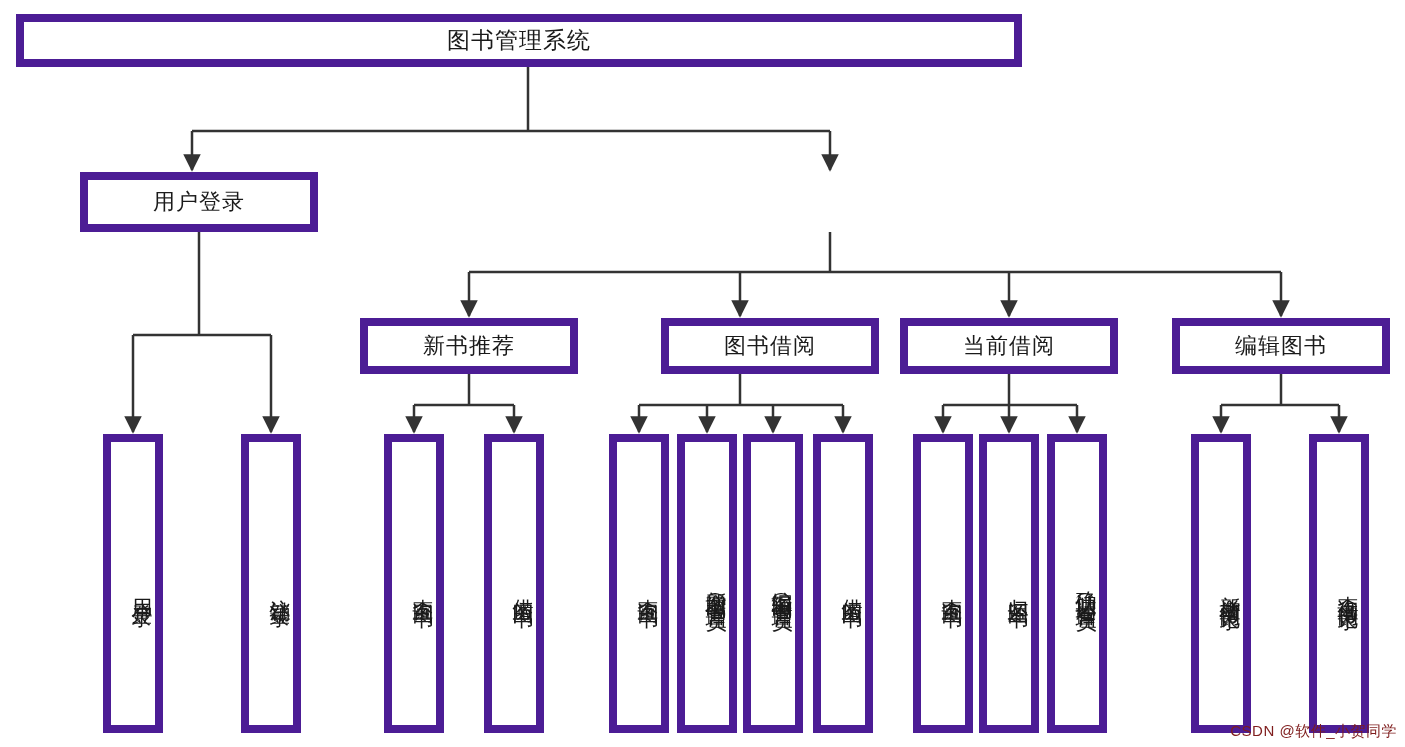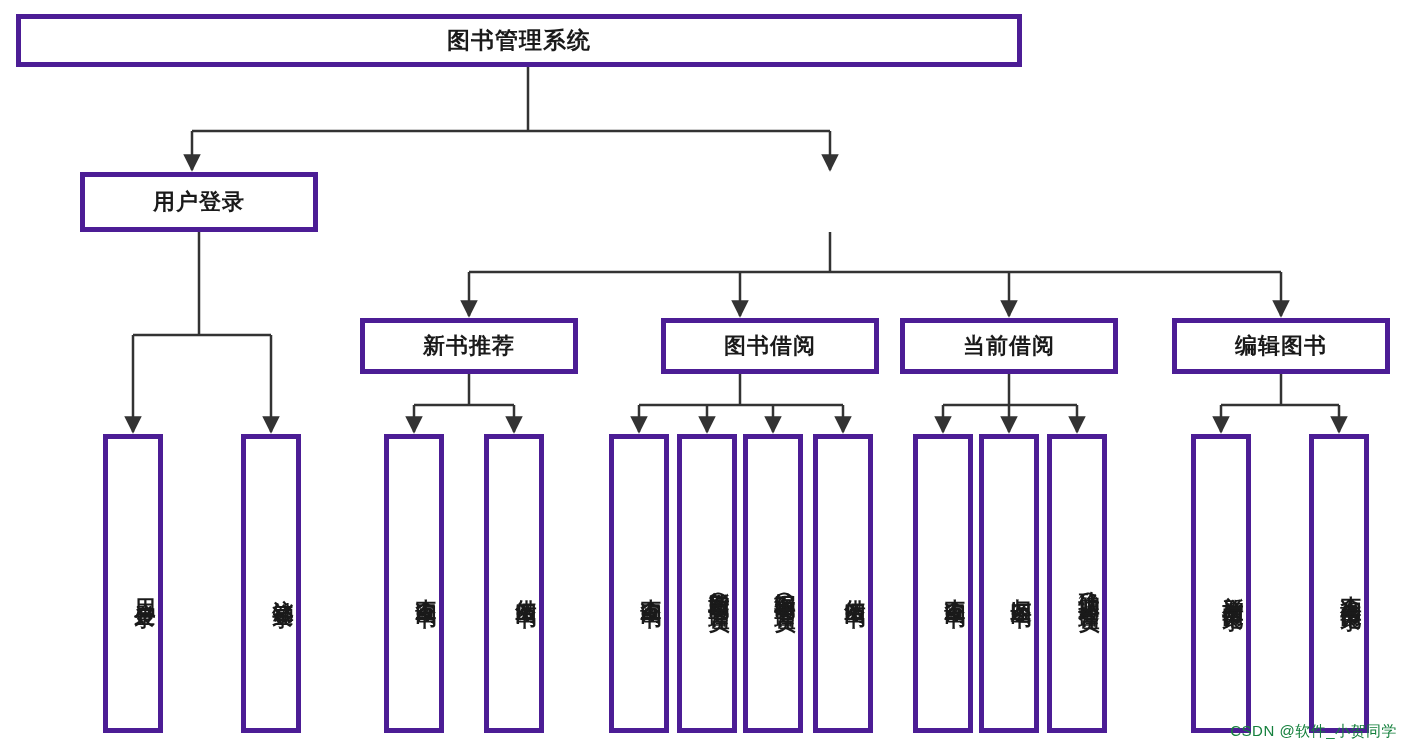--- a/index.html
+++ b/index.html
@@ -21,27 +21,26 @@
     position: absolute;
     left: 0;
     top: 0;
     width: 1405px;
     height: 747px;
     pointer-events: none;
   }
   .node {
     position: absolute;
     box-sizing: border-box;
-    border: 5px solid #4c1d95;
+    border: 8px solid #4c1d95;
     background: #ffffff;
     display: flex;
     align-items: center;
     justify-content: center;
     color: #1a1a1a;
-    font-weight: bold;
   }
   .node.horizontal {
     font-size: 22px;
     letter-spacing: 1px;
     line-height: 1.2;
     text-align: center;
   }
   .node.vertical {
     writing-mode: vertical-rl;
     text-orientation: upright;
@@ -54,21 +53,21 @@
     text-align: left;
   }
   .node.root {
     font-size: 23px;
   }
   .watermark {
     position: absolute;
     right: 8px;
     bottom: 6px;
     font-size: 15px;
-    color: #15803d;
+    color: #7f1d1d;
     letter-spacing: 0.5px;
     white-space: nowrap;
     user-select: none;
   }
 </style>
 </head>
 <body>
 
 <div id="canvas">
 

